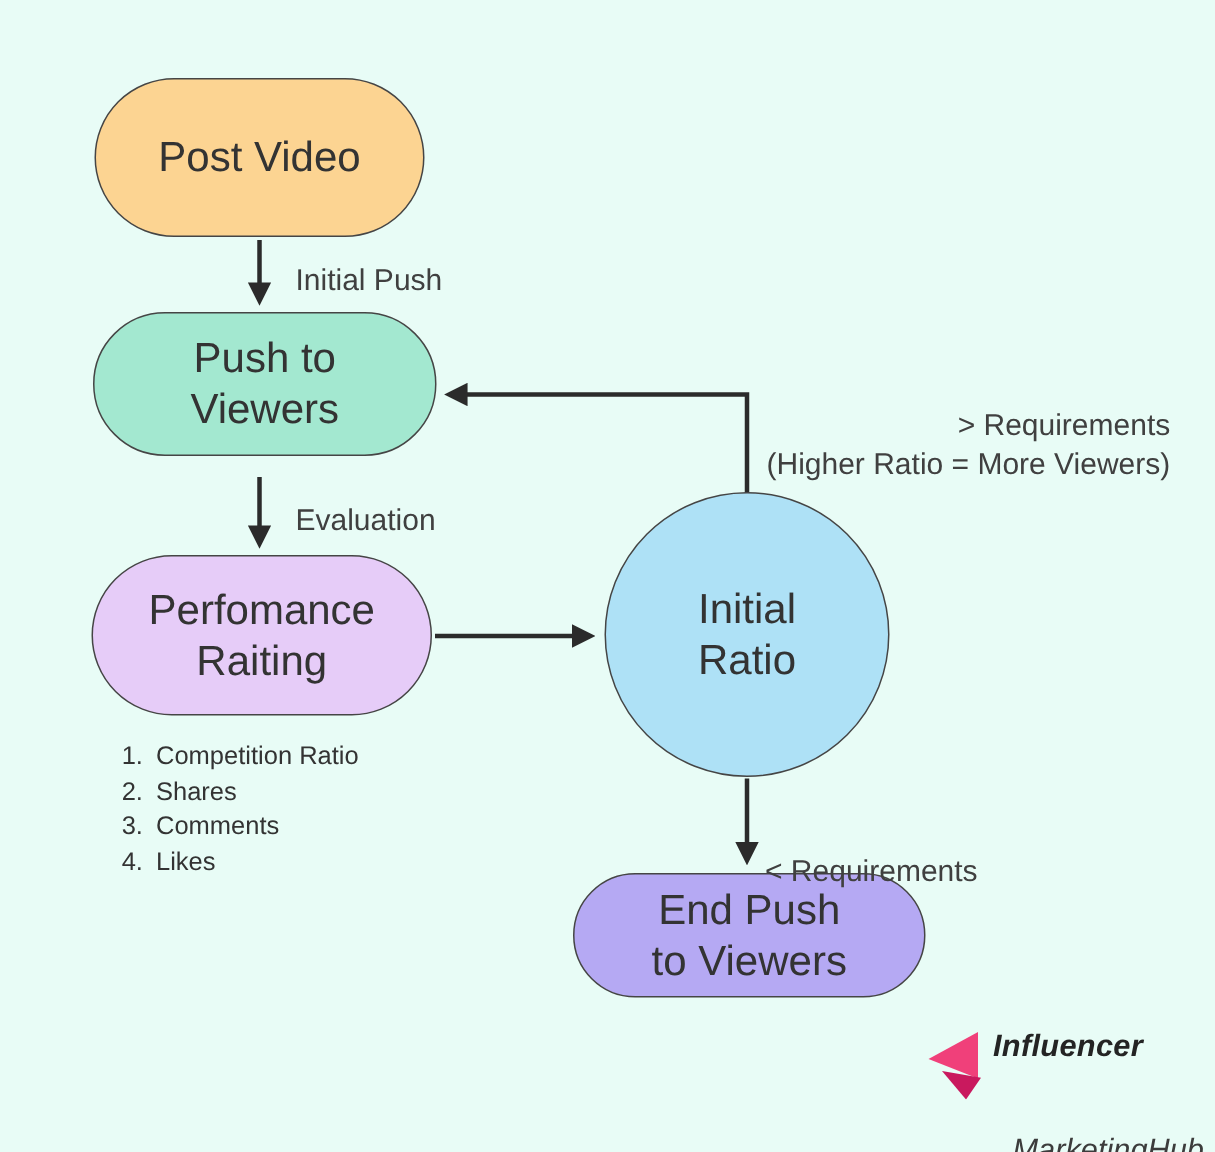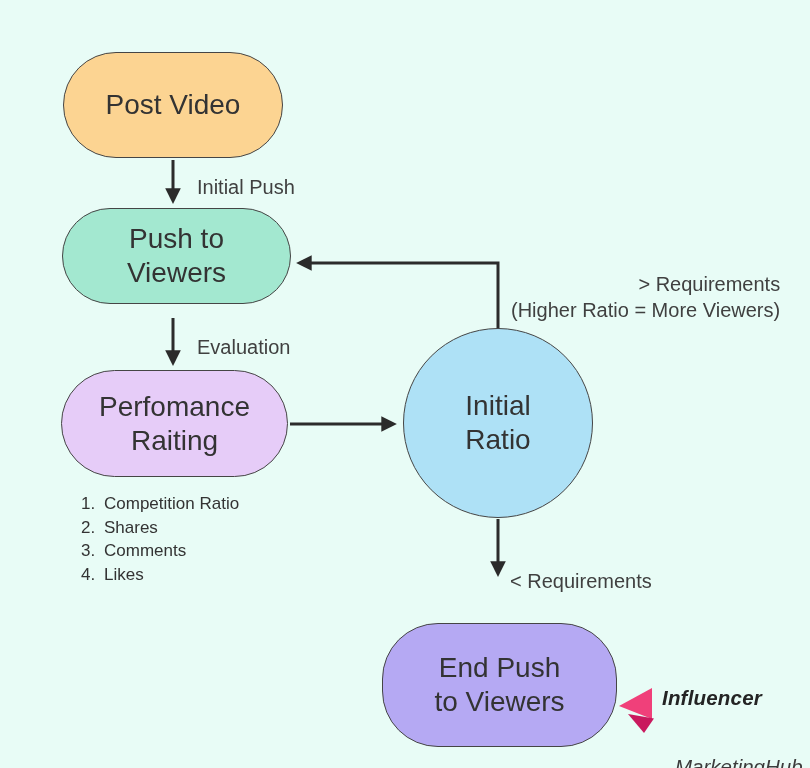--- a/index.html
+++ b/index.html
@@ -9,21 +9,21 @@
   .node{position:absolute;display:flex;align-items:center;justify-content:center;
         border:1.6px solid #454545;color:#333;text-align:center;
         white-space:pre-line;box-sizing:border-box;}
   .pill{border-radius:56px;font-size:28px;line-height:34px;}
   .circle{border-radius:50%;font-size:28px;line-height:34px;}
   .edge-label{position:absolute;color:#404040;font-size:20px;line-height:26px;white-space:pre-line;}
   #node-post{left:63px;top:52px;width:220px;height:106px;}
   #node-push{left:62px;top:208px;width:229px;height:96px;}
   #node-perf{left:61px;top:370px;width:227px;height:107px;}
   #node-ratio{left:403px;top:328px;width:190px;height:190px;}
-  #node-end{left:382px;top:582px;width:235px;height:124px;margin-top:41px;}
+  #node-end{left:382px;top:582px;width:235px;height:83px;}
   #label-initial{left:197px;top:174px;}
   #label-eval{left:197px;top:334px;}
   #label-above{left:511px;top:271px;text-align:right;}
   #label-below{left:510px;top:532px;margin-top:36px;}
   .factors{position:absolute;left:72px;top:492px;margin:0;padding:0 0 0 28px;
            color:#333;font-size:17px;line-height:23.5px;}
   .factors li{padding-left:4px;}
   .logo{position:absolute;left:618px;top:687px;display:flex;align-items:flex-start;}
   .logo-icon{width:42px;height:46px;display:block;}
   .logo-text{margin-left:2px;color:#242424;font-style:italic;}

